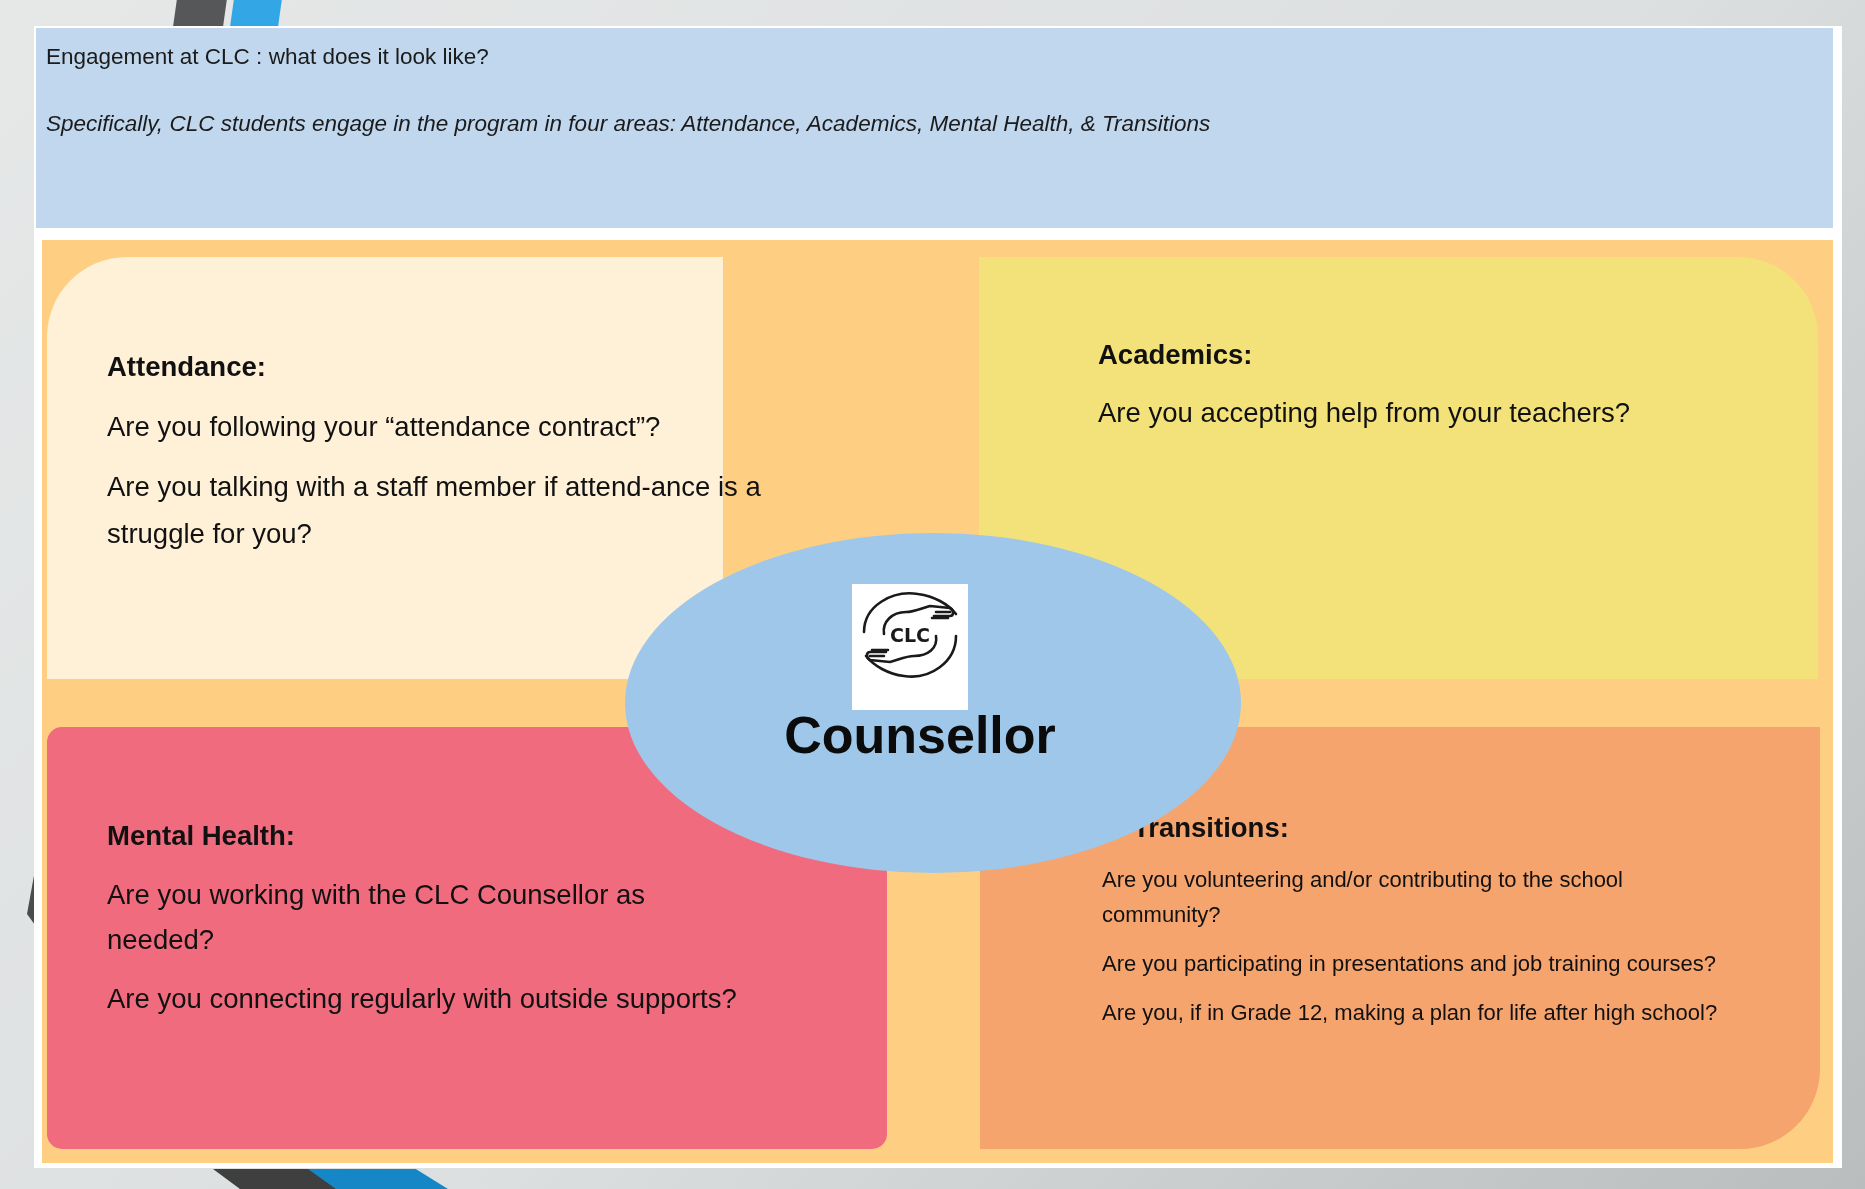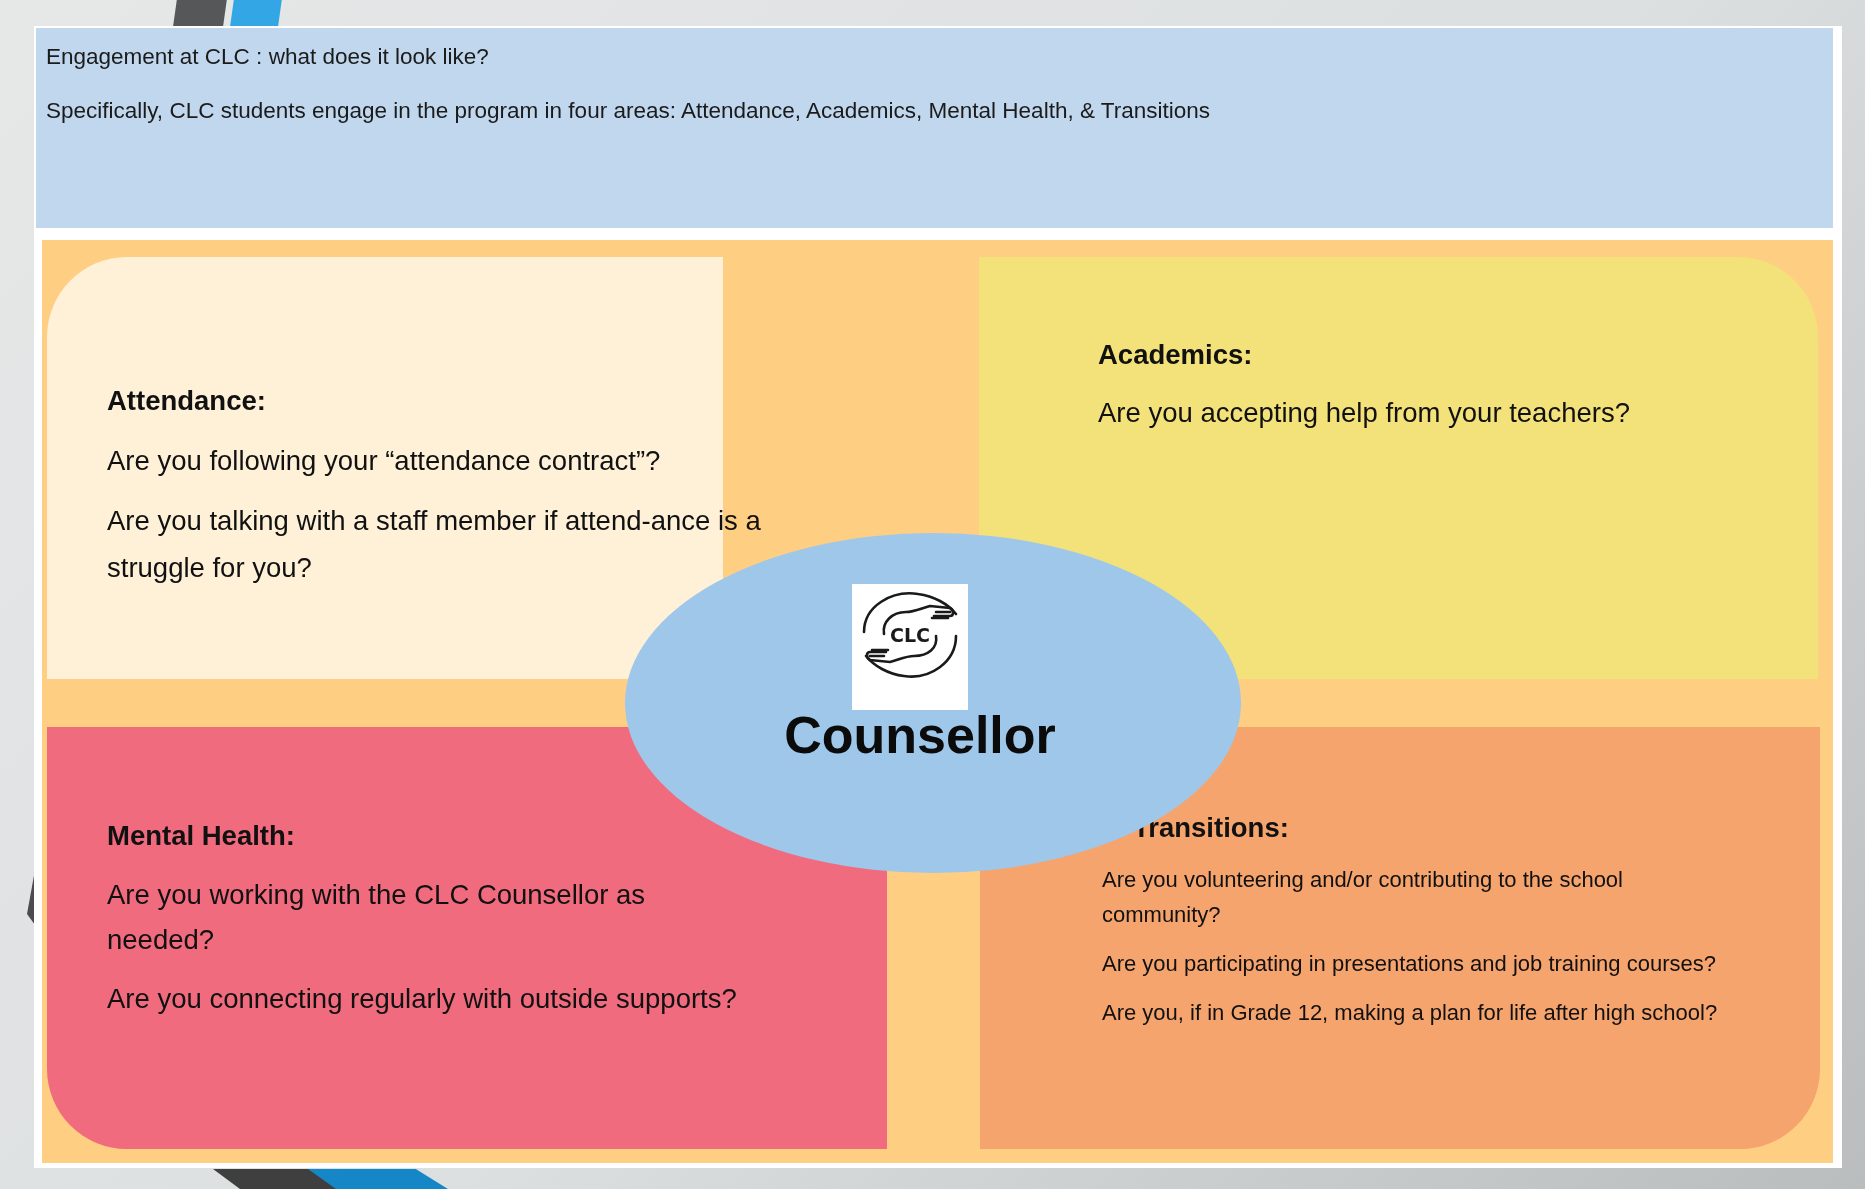--- a/index.html
+++ b/index.html
@@ -58,42 +58,42 @@
       background: #c0d7ee;
       box-sizing: border-box;
       padding: 10px 12px 0 10px;
       font-size: 22.5px;
       line-height: 37px;
       color: #1b1b1b;
     }
     .header p { margin: 0; }
     .header .h-title { margin-top: 0; }
     .header .h-desc { margin-top: 16px; }
-    .header .h-areas { margin-top: 17px; }
+    .header .h-areas { margin-top: 30px; font-style: italic; }
     .board {
       position: absolute;
       left: 42px; top: 240px;
       width: 1791px; height: 923px;
       background: #fecf82;
     }
     .quad {
       position: absolute;
       box-sizing: border-box;
     }
     .quad .q-title {
       font-weight: bold;
       margin: 0;
     }
     .quad .q-item { margin: 0; }
     .quad-attendance {
       left: 47px; top: 257px;
       width: 676px; height: 422px;
       background: #fff0d8;
       border-top-left-radius: 80px;
-      padding: 120px 0 0 60px;
+      padding: 86px 0 0 60px;
       font-size: 27.5px;
       line-height: 47px;
     }
     .quad-attendance .q-item { margin-top: 13px; }
     .quad-attendance .q-item.wide { width: 680px; }
     .quad-academics {
       left: 979px; top: 257px;
       width: 839px; height: 422px;
       background: #f3e17a;
       border-top-right-radius: 80px;
@@ -103,20 +103,21 @@
     }
     .quad-academics .q-item { margin-top: 11px; }
     .quad-mental {
       left: 47px; top: 727px;
       width: 840px; height: 422px;
       background: #f06b7e;
       border-bottom-left-radius: 80px;
       padding: 86px 0 0 60px;
       font-size: 27.5px;
       line-height: 45px;
+      border-radius: 15px;
     }
     .quad-mental .q-item { margin-top: 14px; width: 640px; }
     .quad-transitions {
       left: 980px; top: 727px;
       width: 840px; height: 422px;
       background: #f6a46e;
       border-bottom-right-radius: 80px;
       padding: 81px 0 0 0;
       font-size: 22px;
       line-height: 35px;

